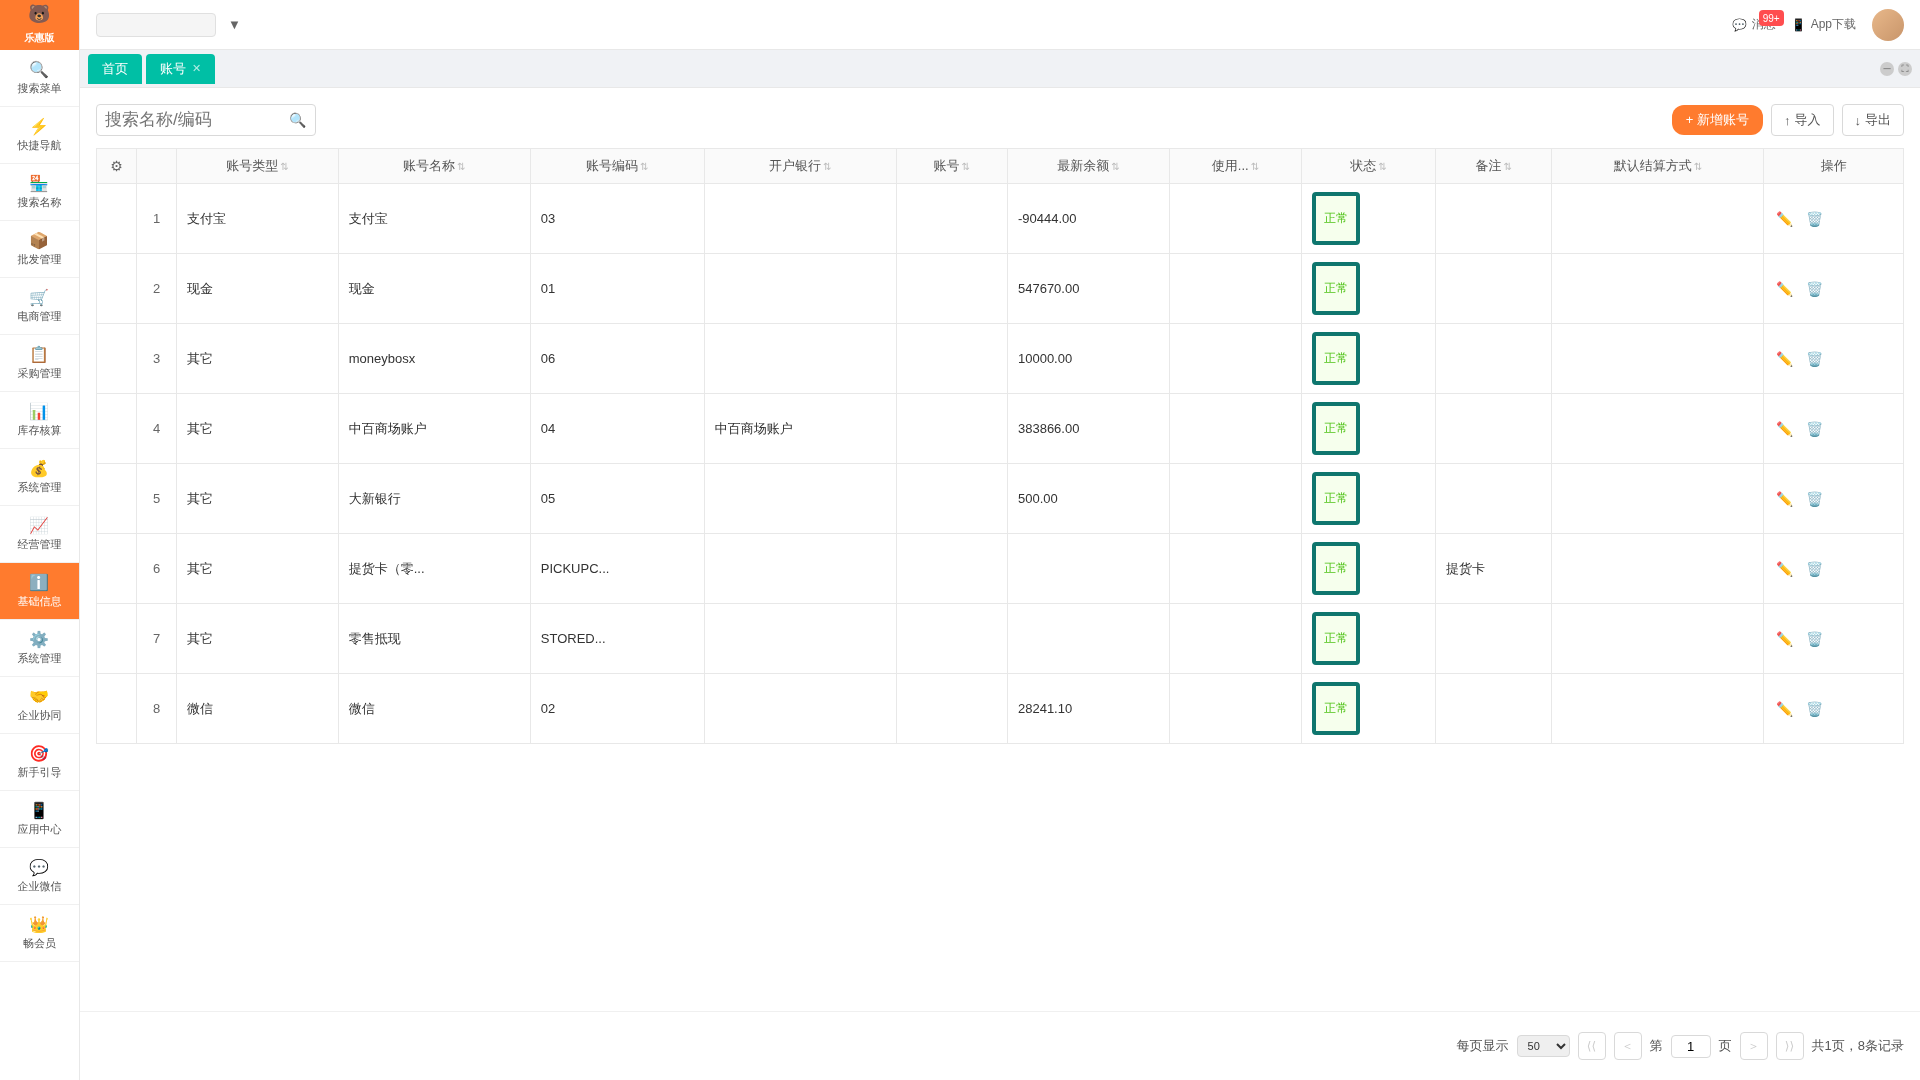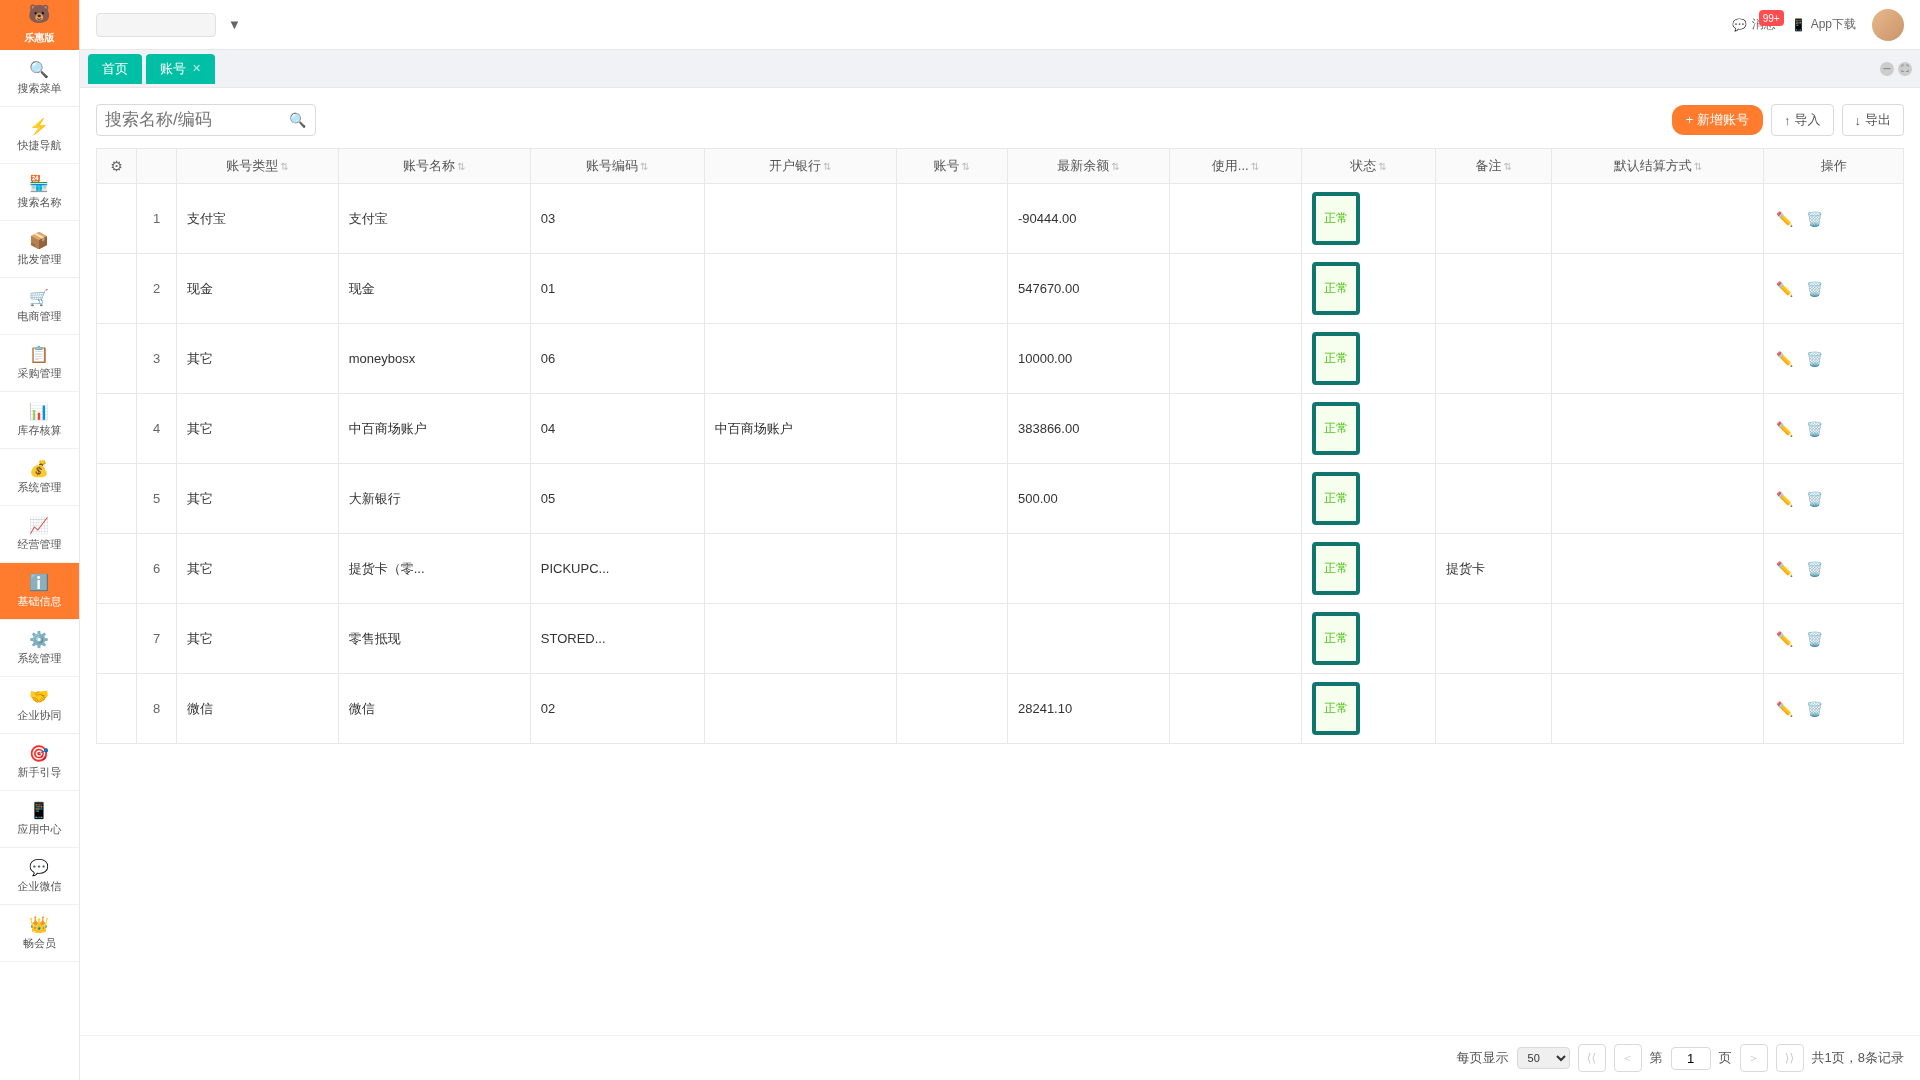--- a/index.html
+++ b/index.html
@@ -288,21 +288,21 @@
       cursor: pointer;
       font-size: 14px;
       padding: 2px;
     }
 
     
     .pagination {
       display: flex;
       align-items: center;
       justify-content: flex-end;
-      padding: 8px 16px;
+      padding: 20px 16px;
       gap: 8px;
       font-size: 13px;
       color: #555;
       border-top: 1px solid #f0f0f0;
       position: absolute;
       bottom: 0;
       right: 0;
       left: 0;
       background: #fff;
     }

